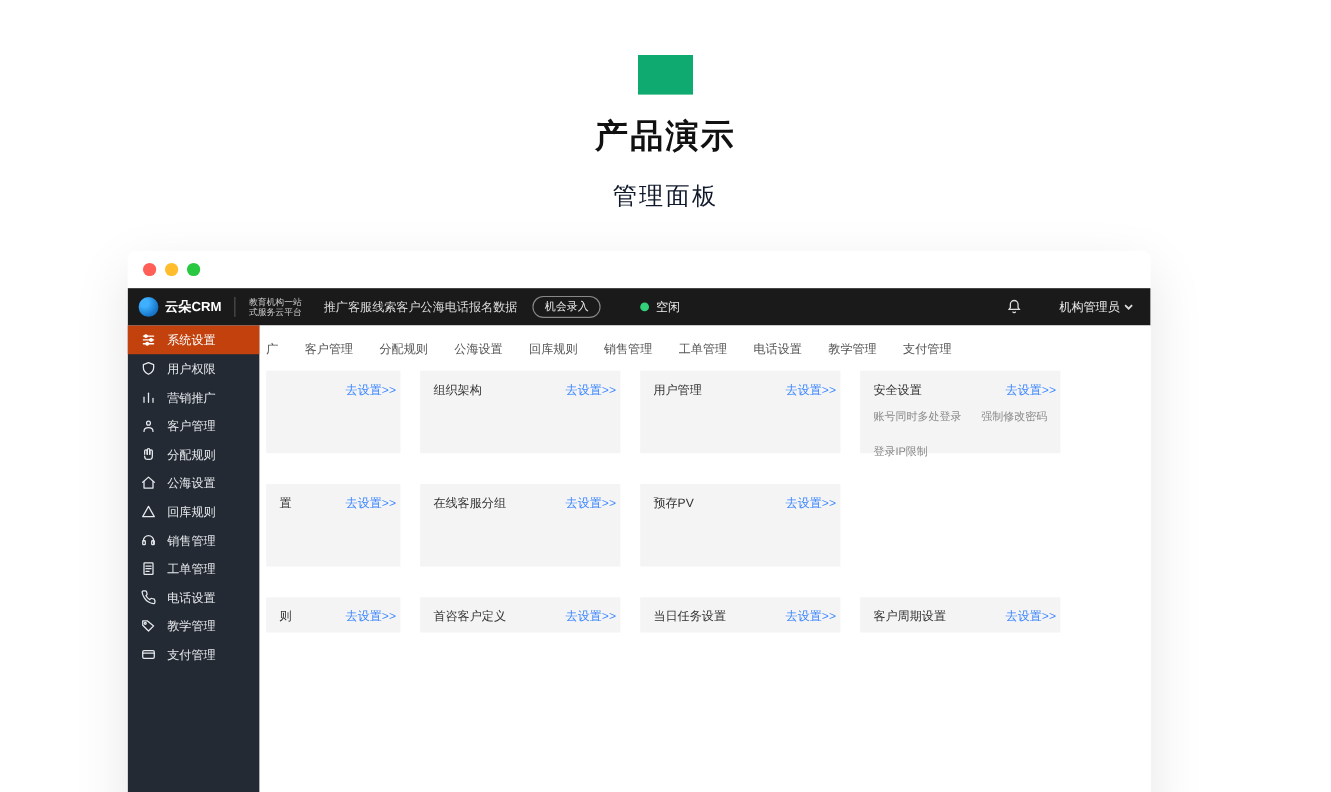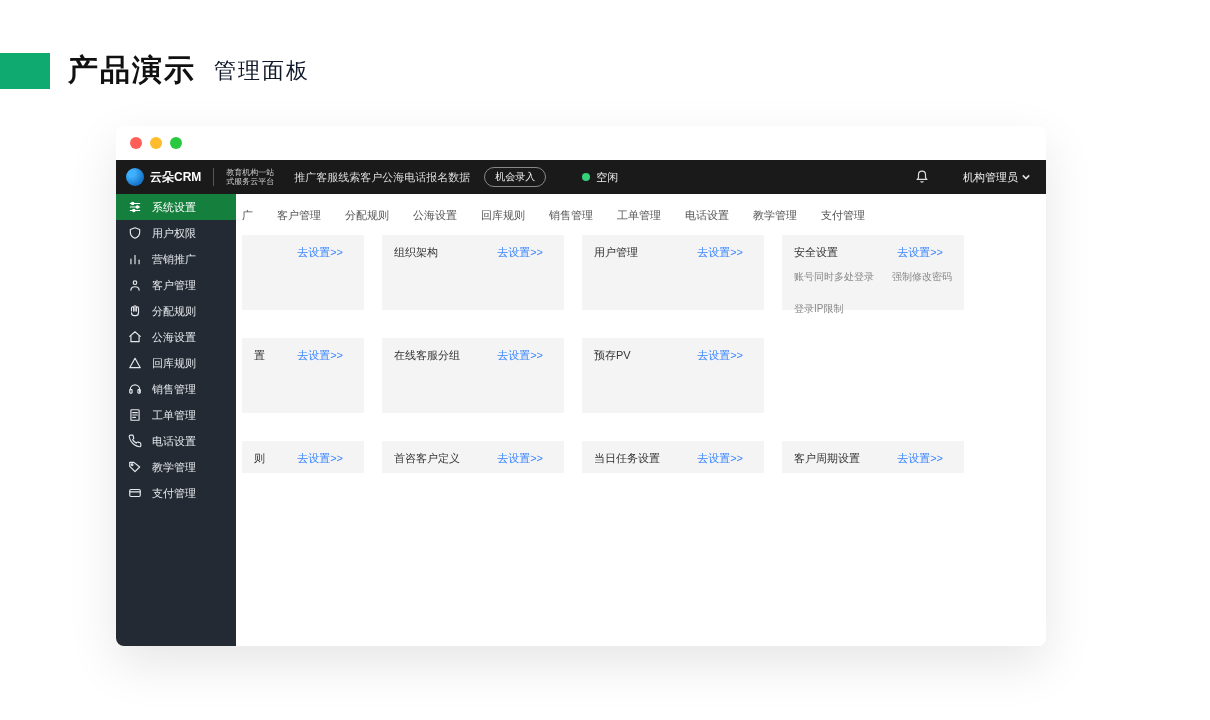--- a/index.html
+++ b/index.html
@@ -1,18 +1,18 @@
 <!DOCTYPE html>
 <html><head>
 <meta charset="utf-8">
 <style>
   * { box-sizing: border-box; margin: 0; padding: 0; }
   html, body { width: 1210px; height: 720px; font-family: -apple-system, "Helvetica Neue", Arial, "PingFang SC", "Microsoft YaHei", sans-serif; background: #fff; overflow: hidden; }
 
-  .page-header { display: flex; align-items: center; gap: 18px; padding: 50px 0 35px 0; }
+  .page-header { display: flex; align-items: center; gap: 18px; padding: 50px 0 35px 0; flex-direction: column; }
   .green-block { width: 50px; height: 36px; background: #0faa6f; }
   .page-header .title { font-size: 30px; font-weight: 800; color: #111; letter-spacing: 2px; }
   .page-header .subtitle { font-size: 22px; font-weight: 400; color: #0f172a; letter-spacing: 2px; }
 
   .browser-wrap { position: relative; margin-left: 116px; width: 930px; height: 520px; border-radius: 8px; box-shadow: 0 18px 50px rgba(0,0,0,0.10); background: #fff; overflow: hidden; }
   .traffic { height: 34px; display: flex; align-items: center; gap: 8px; padding-left: 14px; background: #fff; }
   .dot { width: 12px; height: 12px; border-radius: 50%; }
   .dot.red { background: #ff5f57; }
   .dot.yellow { background: #ffbd2e; }
   .dot.green { background: #28c840; }
@@ -29,33 +29,33 @@
   .status { margin-left: 36px; display: flex; align-items: center; gap: 6px; color: #eee; }
   .status .sdot { width: 8px; height: 8px; border-radius: 50%; background: #33d17a; }
   .top-right { margin-left: auto; display: flex; align-items: center; gap: 34px; padding-right: 16px; color: #eee; justify-content: space-between; }
   .bell { width: 14px; height: 14px; display: inline-block; }
   .user-menu { display: flex; align-items: center; gap: 4px; cursor: pointer; }
   .chevron { width: 8px; height: 8px; display: inline-block; }
 
   .app-body { display: flex; height: calc(100% - 68px); background: #fff; }
   .sidebar { width: 120px; background: #232a33; color: #e5e8ec; font-size: 11px; }
   .sidebar .item { display: flex; align-items: center; gap: 10px; height: 26px; padding: 0 12px; cursor: pointer; }
-  .sidebar .item.active { background: #15803d; color: #fff; }
+  .sidebar .item.active { background: #c2410c; color: #fff; }
   .sidebar .item .ic { width: 14px; height: 14px; display: flex; align-items: center; justify-content: center; }
 
   .main-area { flex: 1; overflow: hidden; background: #fff; }
   .tabrow { display: flex; gap: 8px; padding: 10px 0 8px 6px; font-size: 11px; color: #555; }
   .tabrow .tab { padding: 4px 8px; border-radius: 3px; cursor: pointer; }
   .tabrow .tab.cut { padding-left: 0; }
 
   .cards { padding-left: 6px; }
   .row { display: flex; gap: 18px; margin-bottom: 28px; }
   .card { width: 182px; height: 75px; background: #f4f4f4; padding: 10px 12px; font-size: 11px; color: #333; position: relative; }
   .card .ctitle { font-weight: 500; color: #333; }
-  .card .go { position: absolute; top: 10px; right: 21px; color: #3b86ff; font-size: 11px; cursor: pointer; }
+  .card .go { position: absolute; top: 10px; right: 4px; color: #3b86ff; font-size: 11px; cursor: pointer; }
   .card .details { margin-top: 10px; color: #888; font-size: 10px; display: flex; gap: 18px; flex-wrap: wrap; }
   .card.first { width: 122px; }
 
   .row.short .card { height: 32px; }
 
   svg { display: block; }
 </style>
 </head>
 <body>
 

